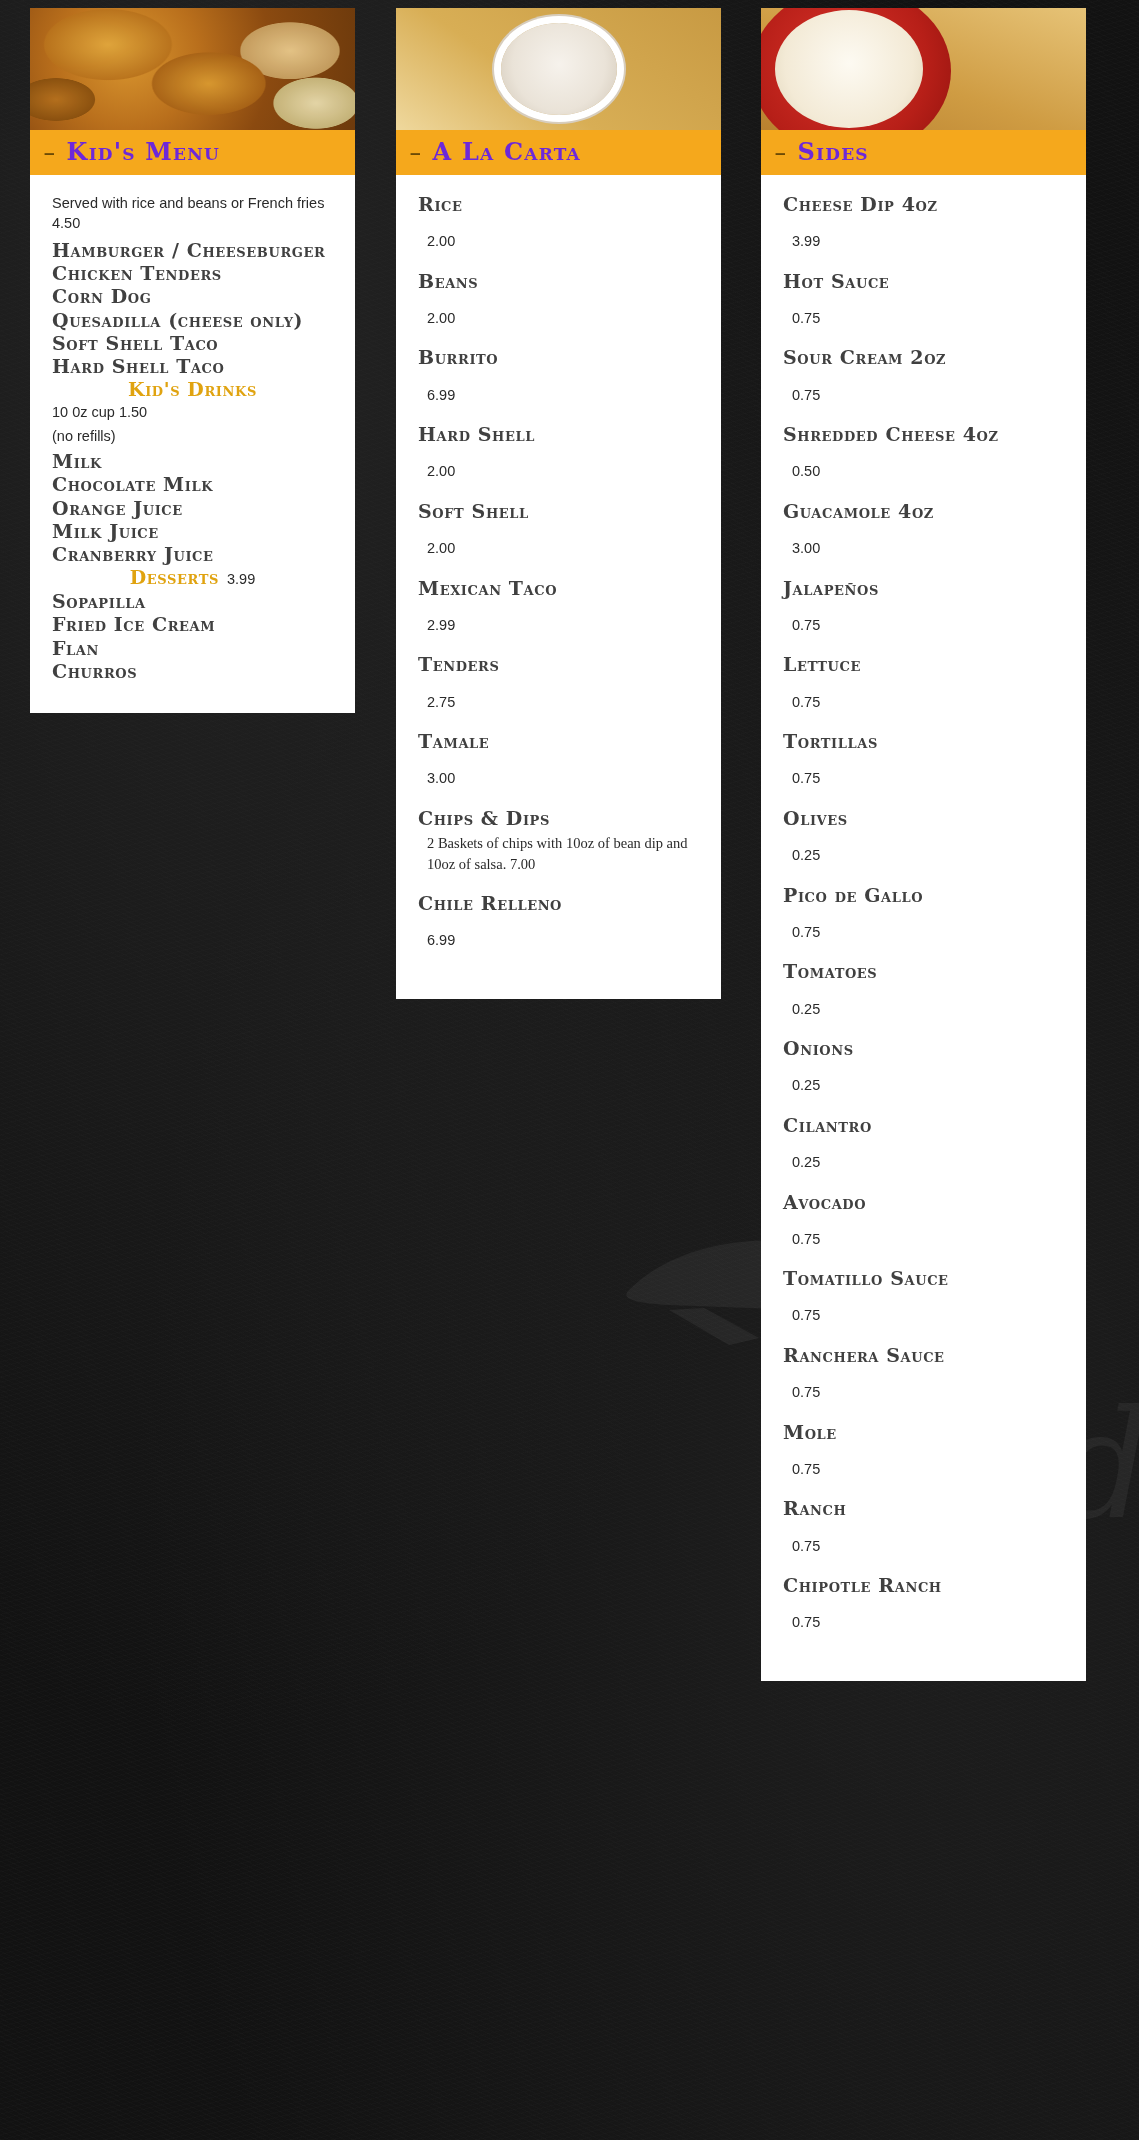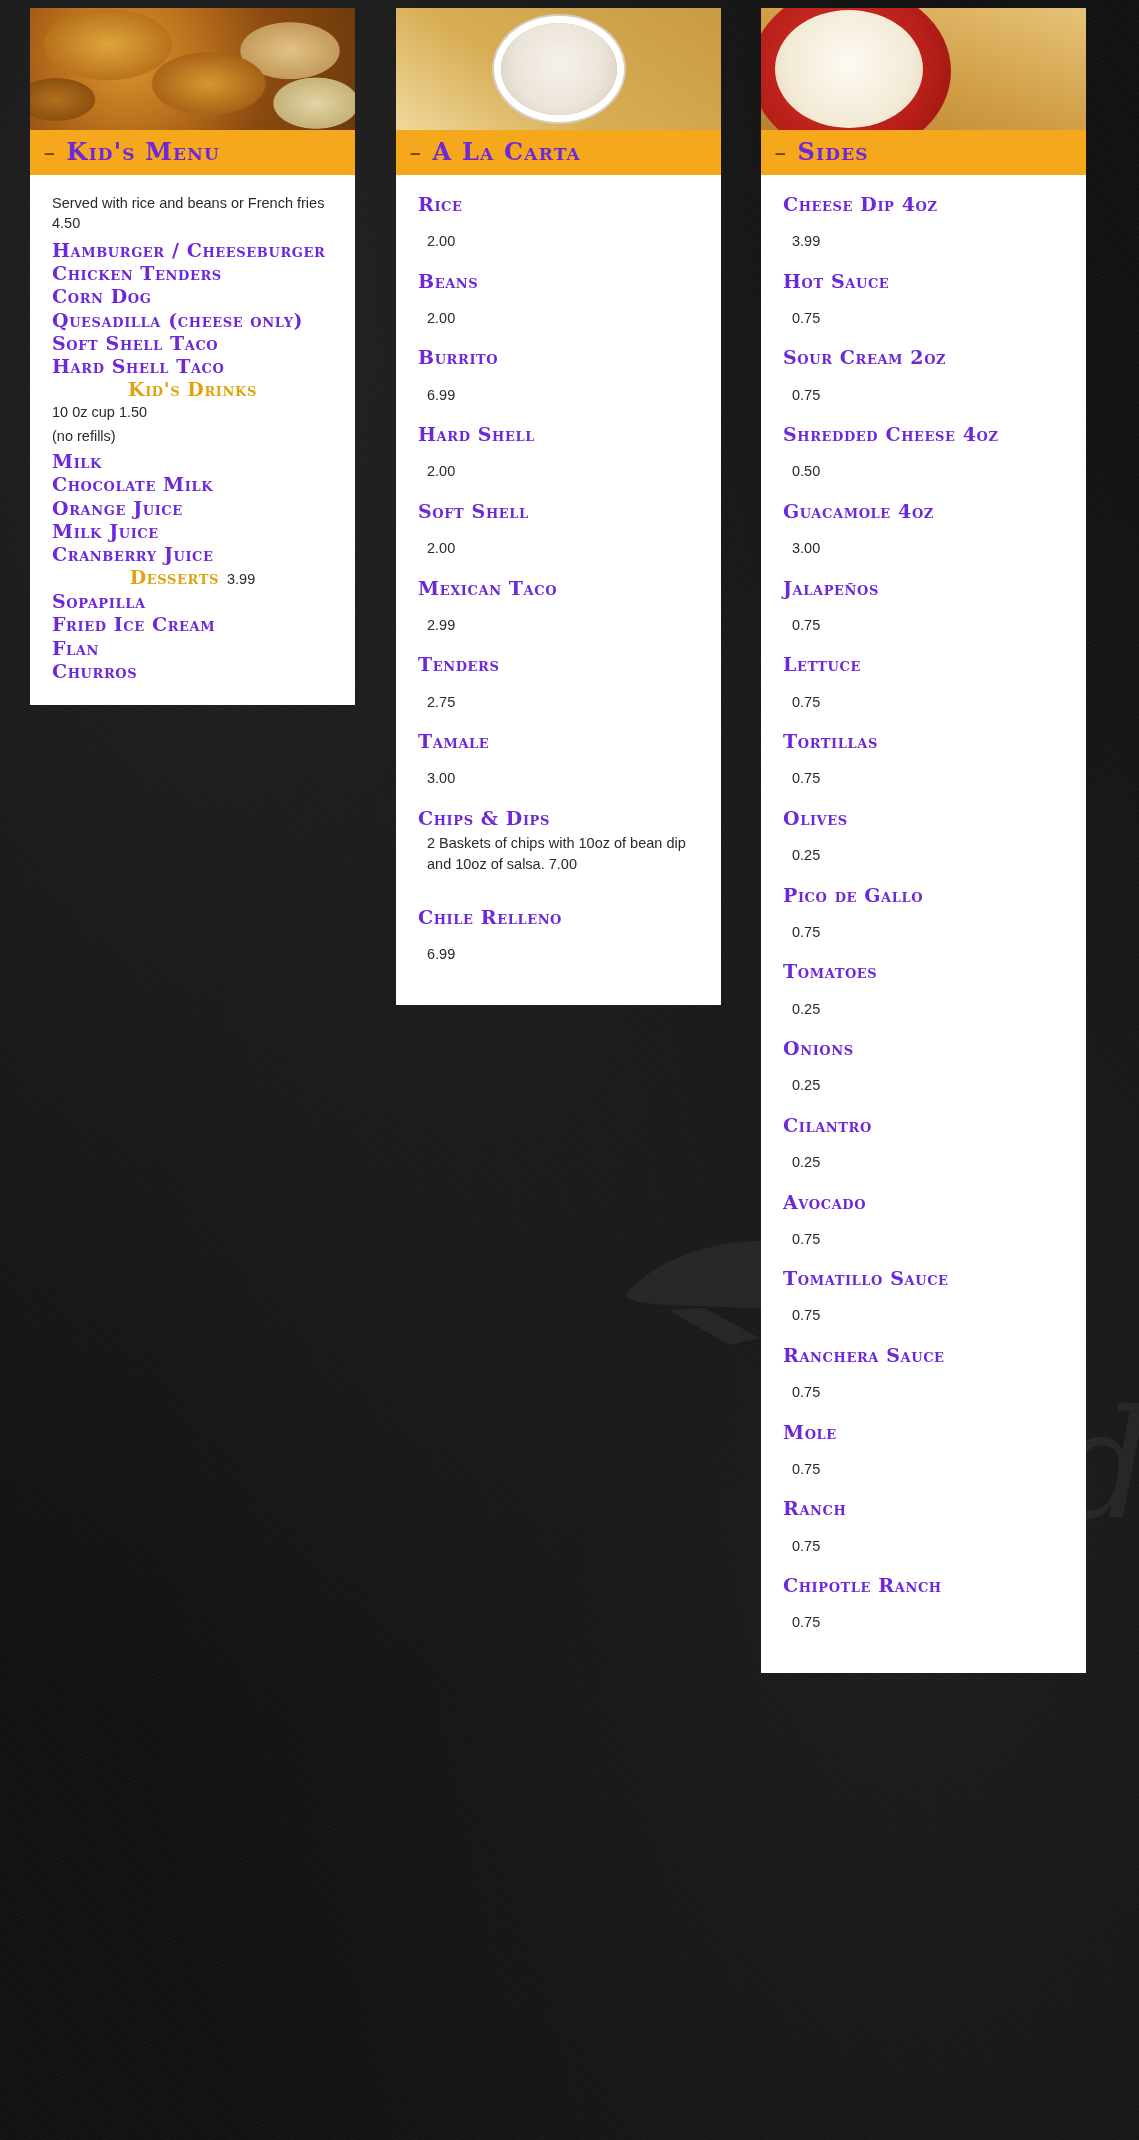--- a/index.html
+++ b/index.html
@@ -145,50 +145,50 @@
     font-family: "DejaVu Serif", serif;
     font-variant: small-caps;
     font-weight: bold;
     font-size: 24px;
     letter-spacing: 1.2px;
     color: #6d28d9;
     line-height: 1;
   }
   .card-body {
     background: #ffffff;
-    padding: 18px 22px 22px 22px;
+    padding: 18px 22px 30px 22px;
   }
 
   .item { margin-bottom: 0; }
   .item-name {
     font-family: "DejaVu Serif", serif;
     font-variant: small-caps;
     font-weight: bold;
     font-size: 19px;
     letter-spacing: 0.6px;
-    color: #6d28d9;
+    color: #404040;
     line-height: 1.22;
     margin: 0 0 3px 0;
   }
   .item-name.yellow { color: #e0a310; text-align: center; }
   .item-price {
     font-family: "Liberation Sans", sans-serif;
     font-size: 14.5px;
     color: #2a2a2a;
     margin: 16px 0 18px 9px;
     line-height: 1.35;
   }
   .item-desc {
     font-family: "Liberation Sans", sans-serif;
     font-size: 14.5px;
     color: #2a2a2a;
     line-height: 1.42;
     margin: 0 0 6px 0;
   }
-  .item-desc.indent { margin-left: 9px; margin-bottom: 32px; }
+  .item-desc.indent { margin-left: 9px; margin-bottom: 18px; font-family: Liberation Serif, serif; }
 
   
   .col-1 .item-name { font-size: 19px; margin-bottom: 1px; }
   .col-1 .tight { margin-bottom: 0; }
   .col-1 .note {
     font-size: 14.5px;
     color: #2a2a2a;
     line-height: 1.38;
     margin: 0 0 6px 0;
   }

